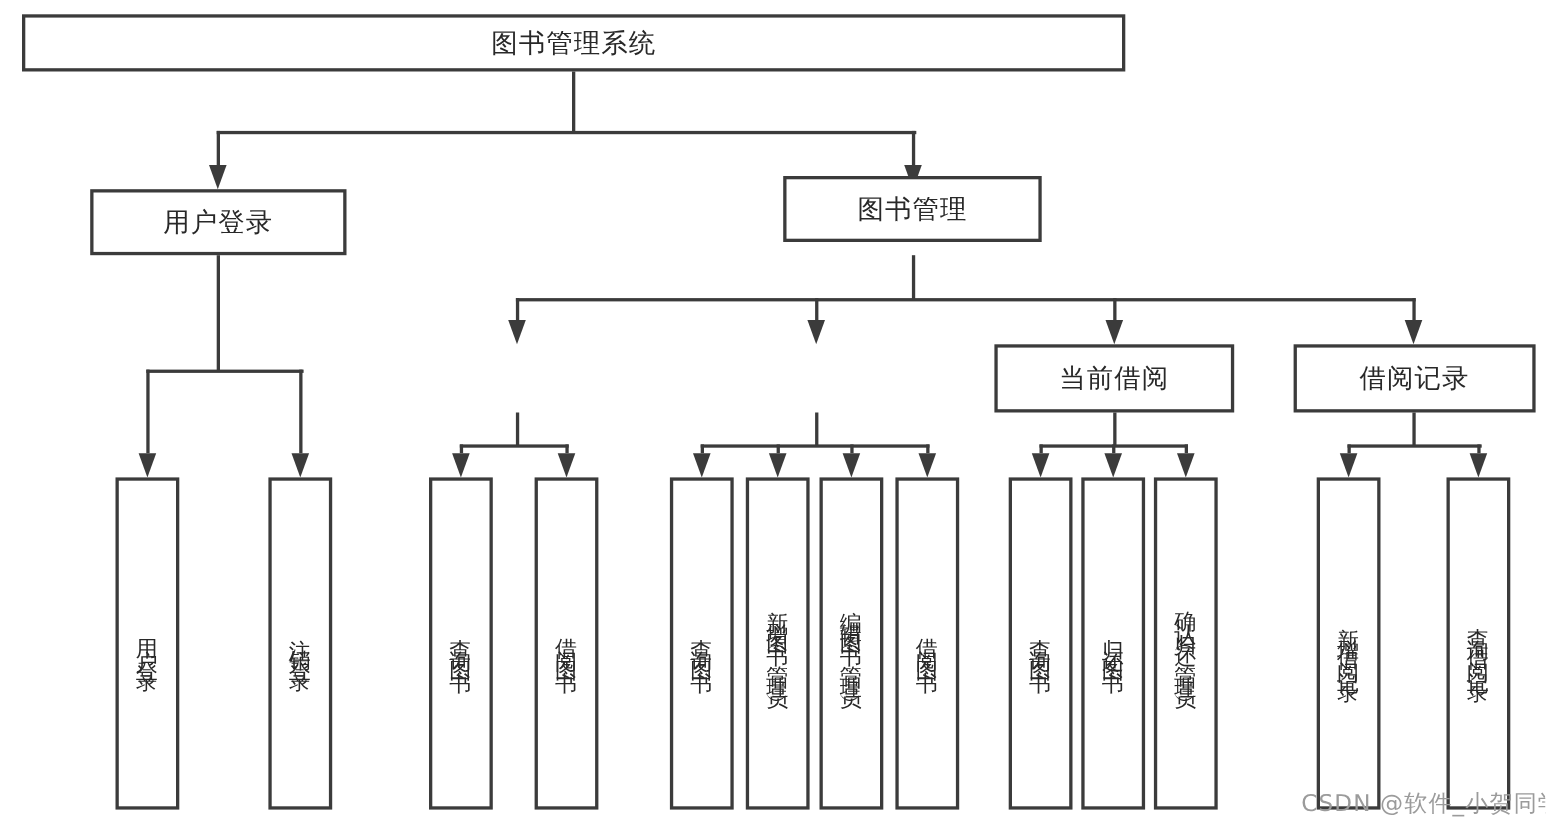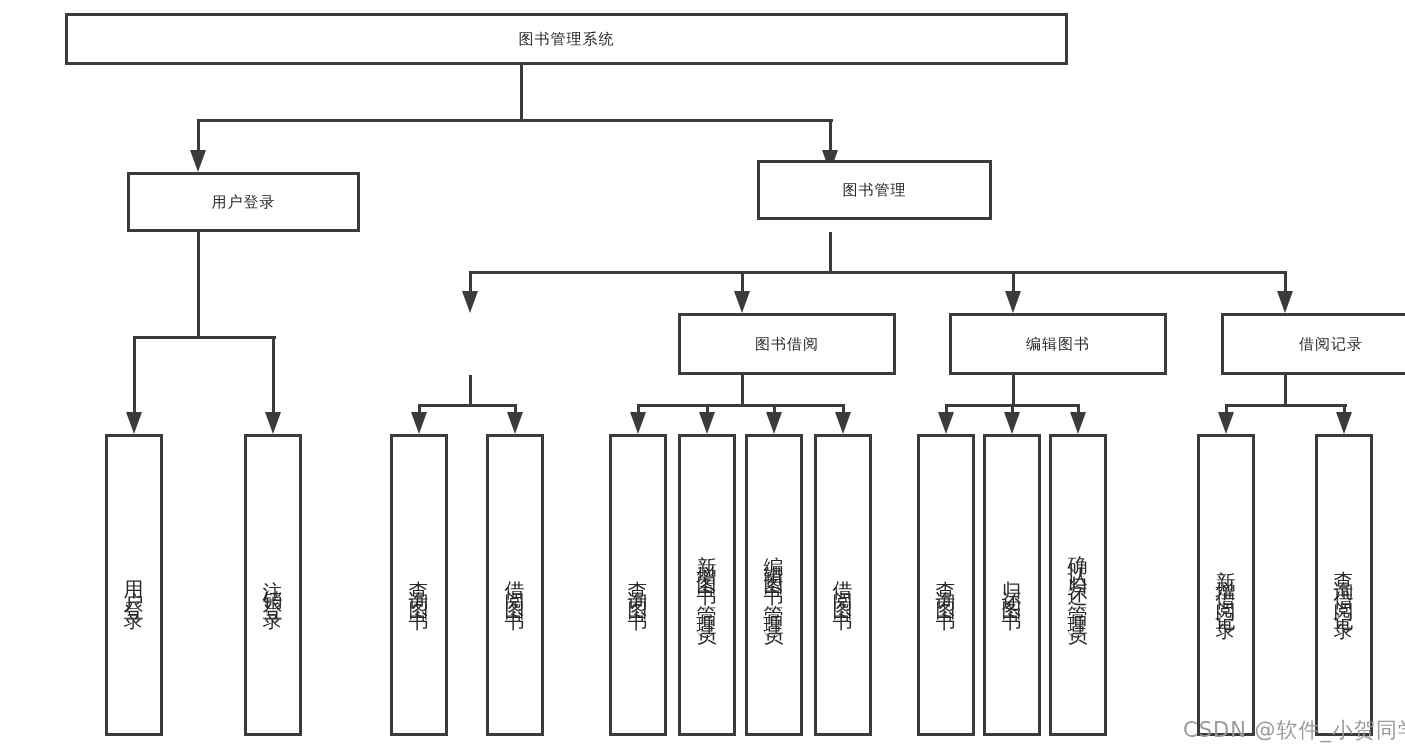--- a/index.html
+++ b/index.html
@@ -12,25 +12,24 @@
     overflow: hidden;
   }
   .box {
     position: absolute;
     box-sizing: border-box;
     border: 3px solid #3b3b3b;
     background: #ffffff;
     display: flex;
     align-items: center;
     justify-content: center;
-    font-size: 15px;
+    font-size: 24px;
     color: #282828;
     letter-spacing: 1px;
     white-space: nowrap;
-    margin-left: 45px;
   }
   .vbox {
     position: absolute;
     box-sizing: border-box;
     border: 3px solid #3b3b3b;
     background: #ffffff;
     display: flex;
     align-items: center;
     justify-content: center;
     writing-mode: vertical-rl;
@@ -87,22 +86,21 @@
   <div class="hline" style="left:469px; top:271px; width:818px;"></div>
   <div class="vline" style="left:469px; top:271px; height:20px;"></div>
   <div class="vline" style="left:741px; top:271px; height:20px;"></div>
   <div class="vline" style="left:1012px; top:271px; height:20px;"></div>
   <div class="vline" style="left:1284px; top:271px; height:20px;"></div>
   <div class="arrow" style="left:462px; top:291px;"></div>
   <div class="arrow" style="left:734px; top:291px;"></div>
   <div class="arrow" style="left:1005px; top:291px;"></div>
   <div class="arrow" style="left:1277px; top:291px;"></div>
 
-  <div class="box" style="left:633px; top:313px; width:218px; height:62px;">图书借阅</div>
-  <div class="box" style="left:904px; top:313px; width:218px; height:62px;">编辑图书</div>
+  <div class="box" style="left:904px; top:313px; width:218px; height:62px;">当前借阅</div>
   <div class="box" style="left:1176px; top:313px; width:220px; height:62px;">借阅记录</div>
 
   <div class="vline" style="left:469px; top:375px; height:31px;"></div>
   <div class="hline" style="left:418px; top:404px; width:99px;"></div>
   <div class="vline" style="left:418px; top:404px; height:8px;"></div>
   <div class="vline" style="left:514px; top:404px; height:8px;"></div>
   <div class="arrow" style="left:411px; top:412px;"></div>
   <div class="arrow" style="left:507px; top:412px;"></div>
 
   <div class="vline" style="left:741px; top:375px; height:31px;"></div>

